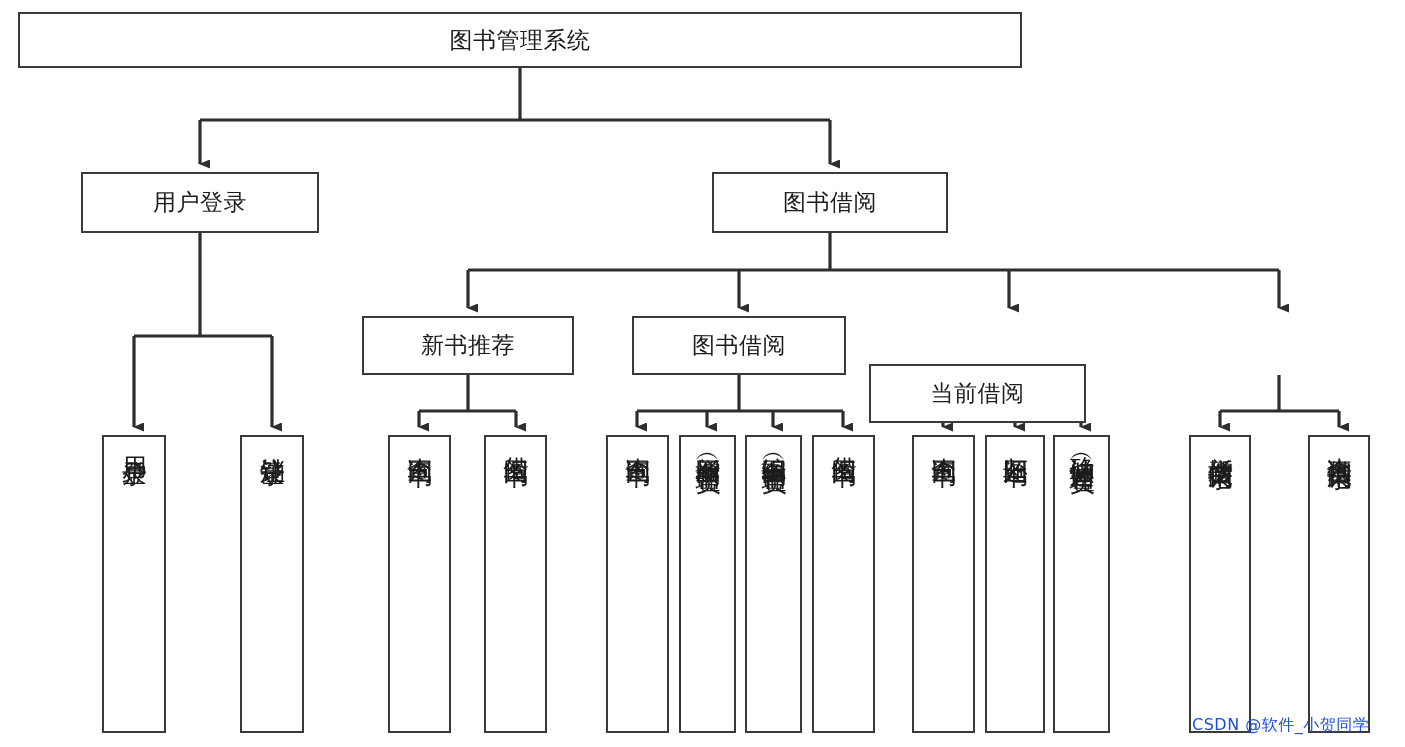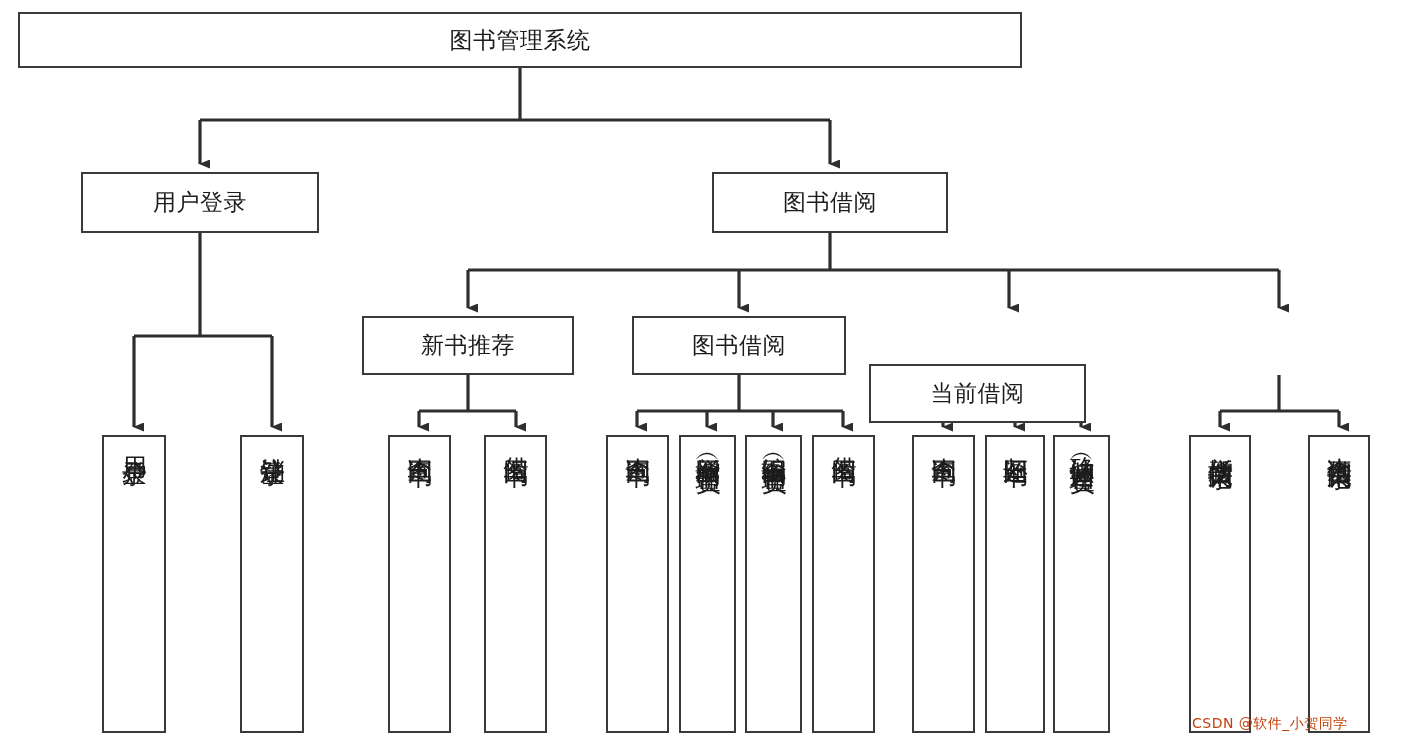--- a/index.html
+++ b/index.html
@@ -56,22 +56,22 @@
     font-size: 25px;
     line-height: 1.28;
     letter-spacing: 2px;
     color: #1c1c1c;
     text-align: left;
     white-space: nowrap;
     transform: rotate(0deg);
   }
   .watermark {
     position: absolute;
-    font-size: 14px;
-    color: #c2410c;
+    font-size: 16px;
+    color: #1d4ed8;
     white-space: nowrap;
     letter-spacing: 0.5px;
     user-select: none;
   }
 </style>
 </head>
 <body>
 
 <div id="diagram-root">
 

